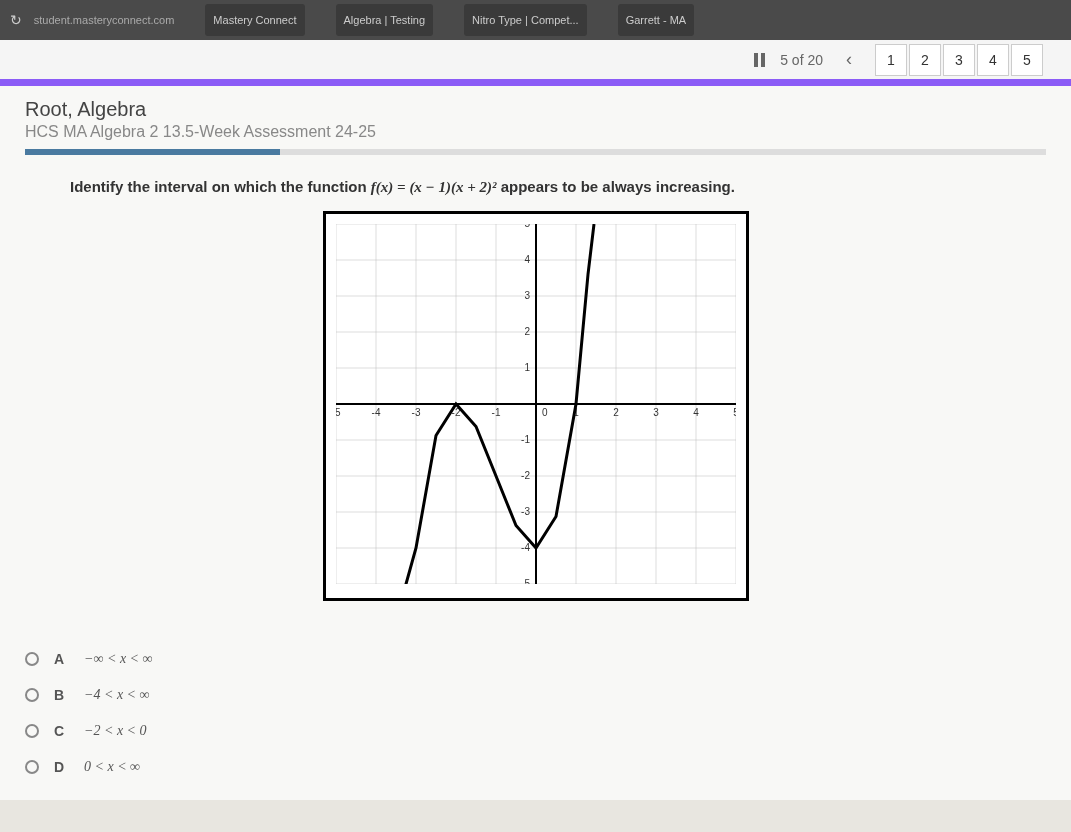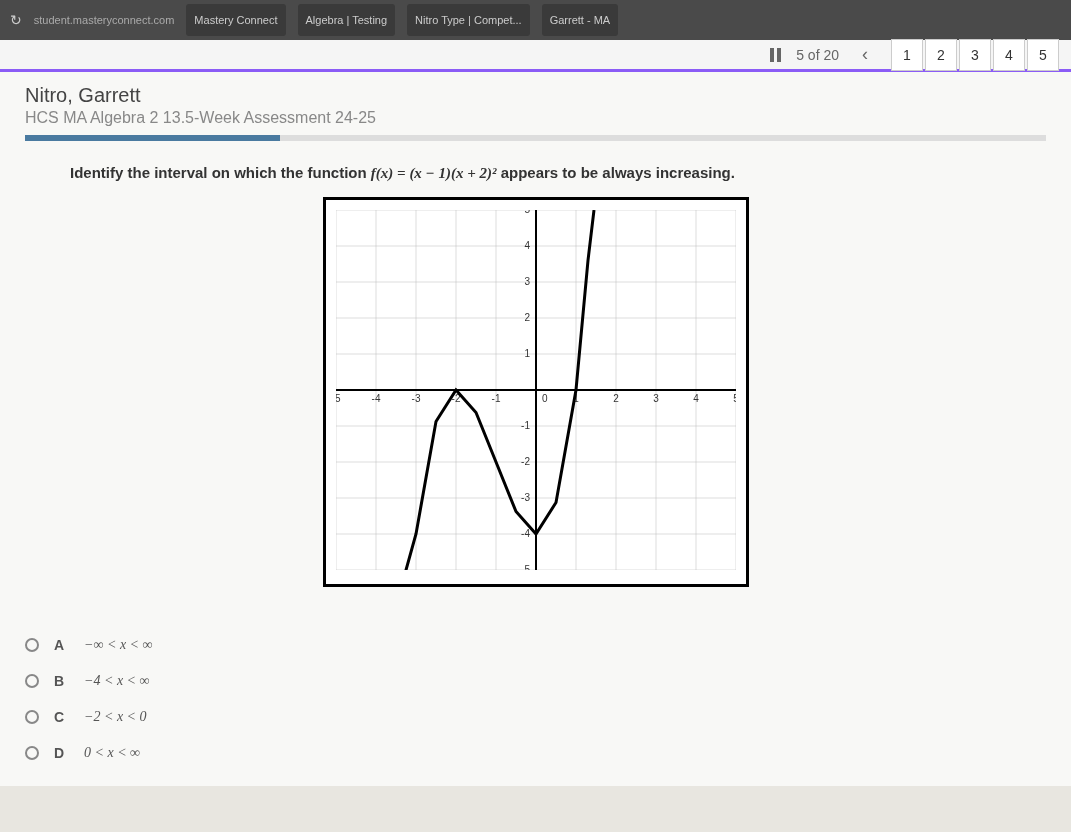--- a/index.html
+++ b/index.html
@@ -19,31 +19,32 @@
       color: #ccc;
       font-size: 11px;
       gap: 12px;
     }
     .tab-item {
       background: #3a3a3a;
       padding: 10px 8px;
       border-radius: 3px;
       white-space: nowrap;
       overflow: hidden;
+      margin-left: 19px;
     }
     .url-text { color: #aaa; }
     .toolbar {
       background: #f5f5f5;
-      height: 32px;
+      height: 46px;
       display: flex;
       align-items: center;
       justify-content: flex-end;
-      padding: 0 12px;
+      padding: 0 28px;
       gap: 15px;
-      border-bottom: 3px solid #8b5cf6;
+      border-bottom: 7px solid #8b5cf6;
     }
     .pause-icon {
       display: inline-flex;
       gap: 3px;
     }
     .pause-icon span {
       width: 4px;
       height: 14px;
       background: #666;
     }
@@ -166,21 +167,21 @@
   <div class="page-nums">
     <div class="page-num">1</div>
     <div class="page-num">2</div>
     <div class="page-num">3</div>
     <div class="page-num">4</div>
     <div class="page-num">5</div>
   </div>
 </div>
 
 <div class="header-section">
-  <div class="student-name">Nitro, Garrett</div>
+  <div class="student-name">Root, Algebra</div>
   <div class="assessment-title">HCS MA Algebra 2 13.5-Week Assessment 24-25</div>
   <div class="progress-bar">
     <div class="progress-fill"></div>
   </div>
 </div>
 
 <div class="content">
   <div class="question-text">
     <span>Identify the interval on which the function </span>
     <span style="font-style:italic;font-family:'Times New Roman',serif;">f(x) = (x − 1)(x + 2)²</span>

